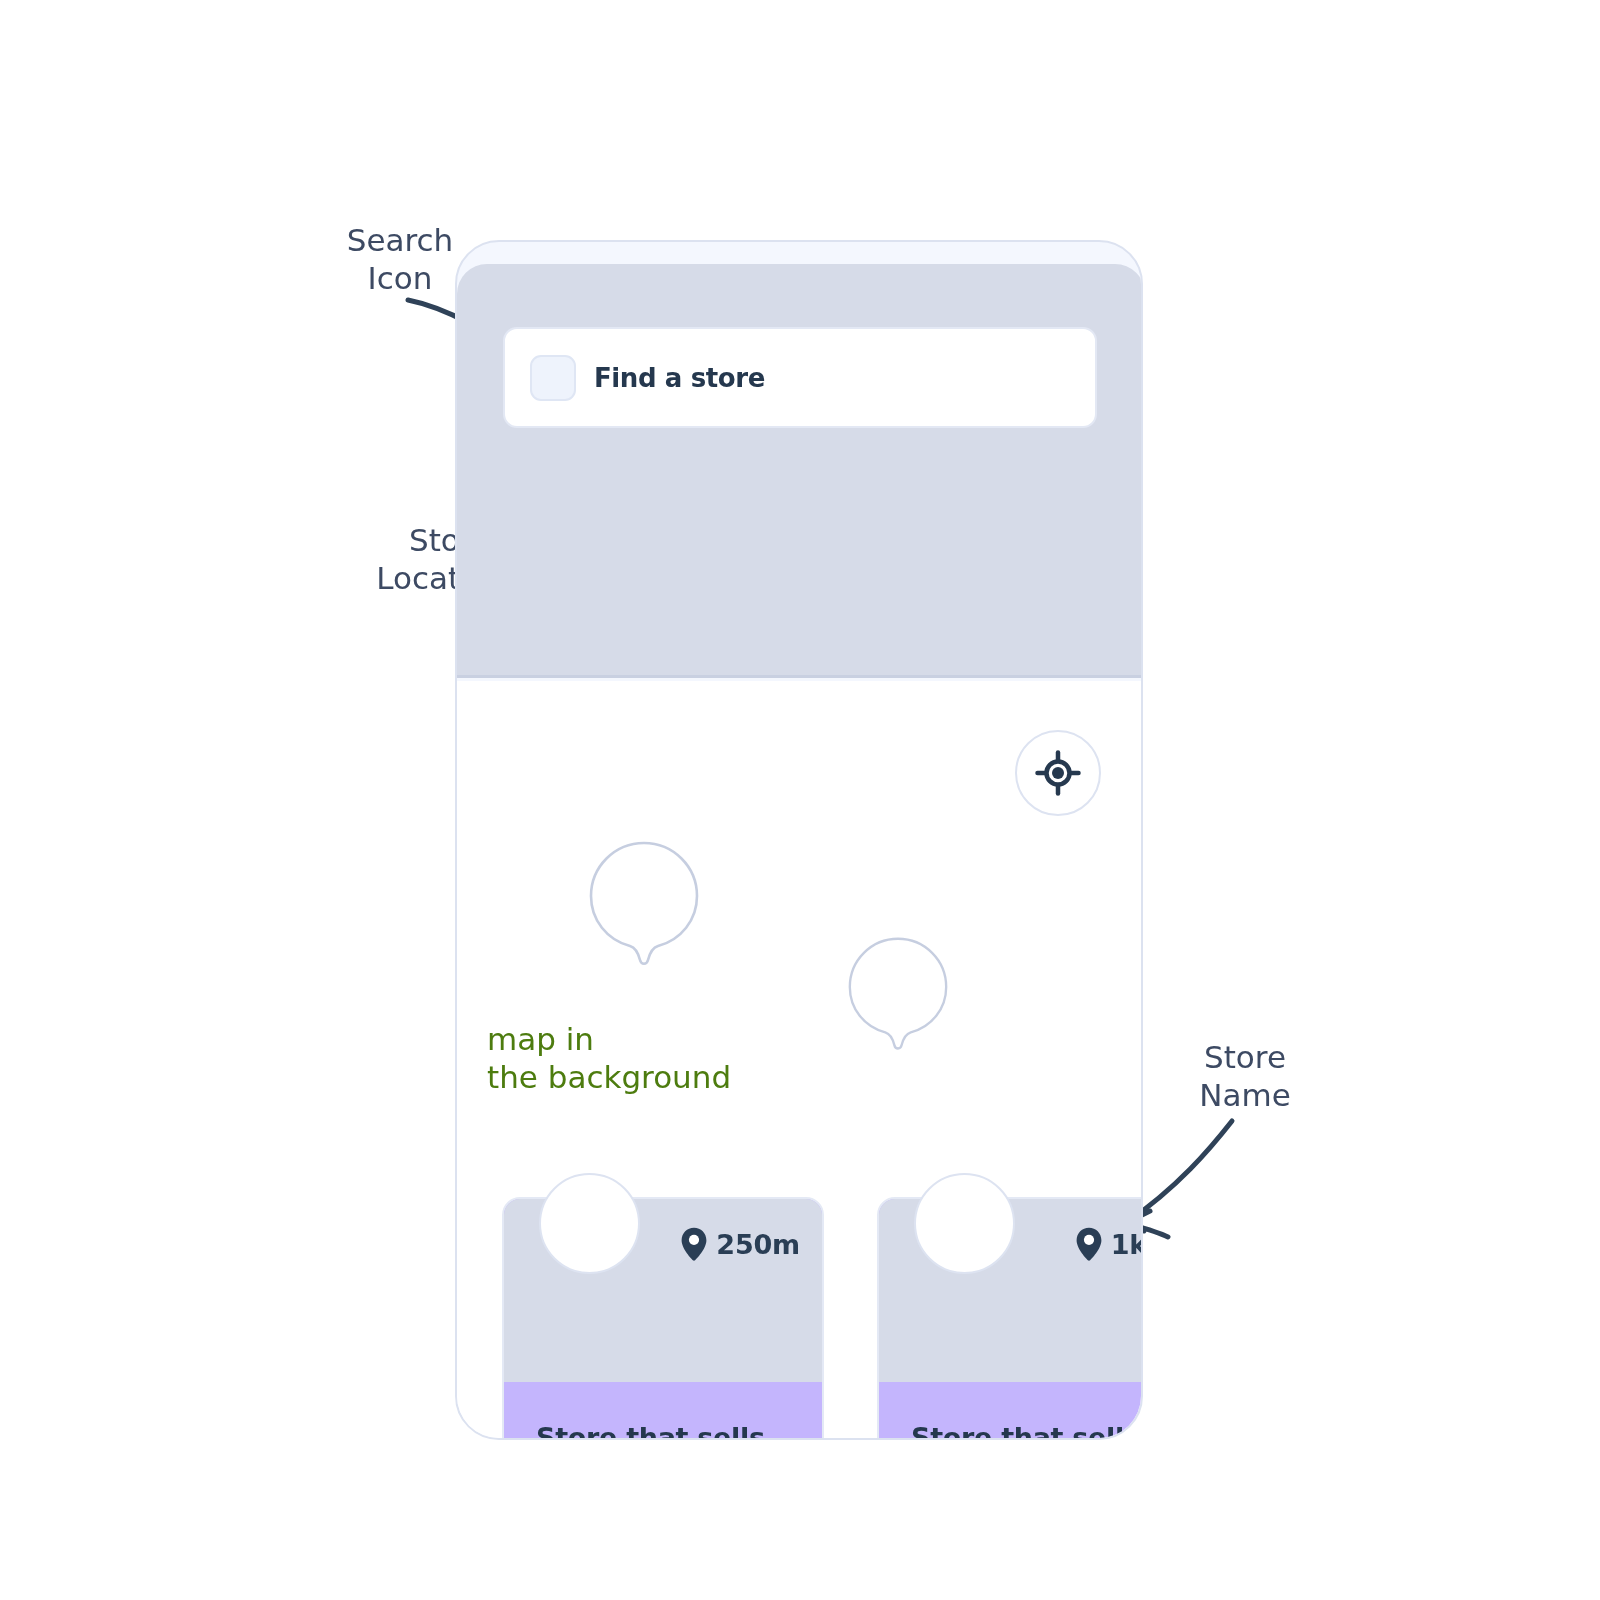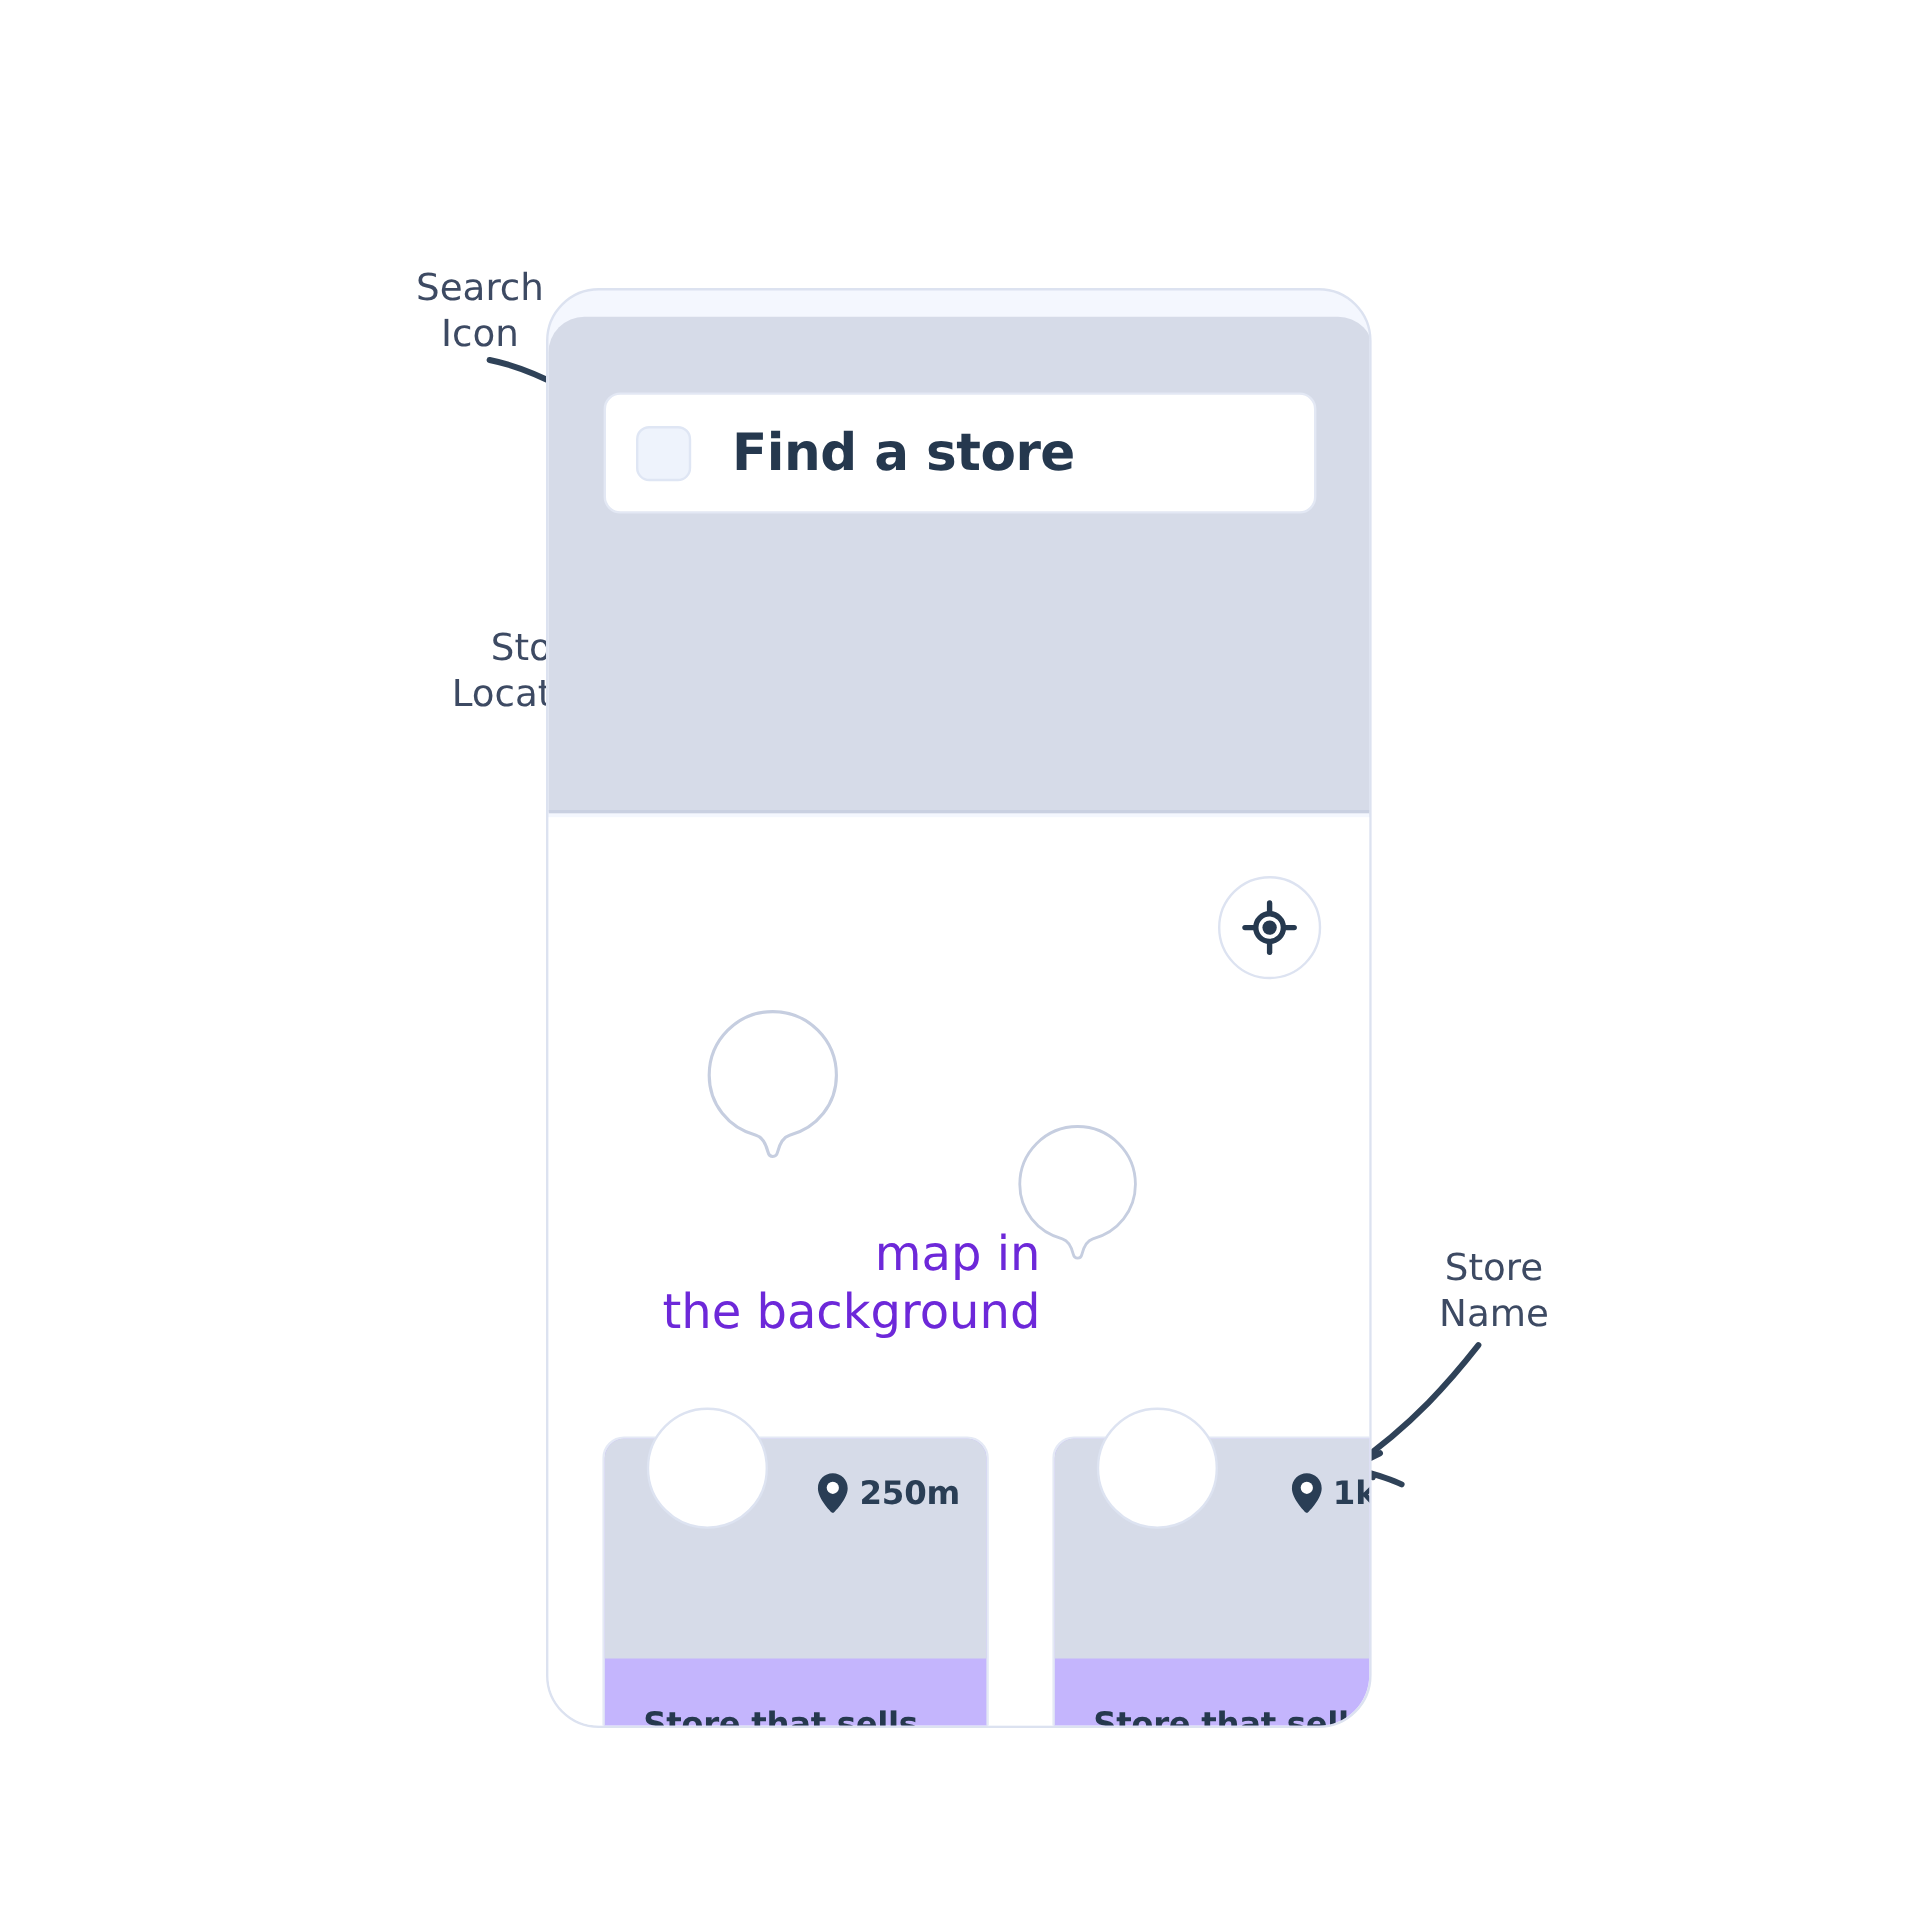--- a/index.html
+++ b/index.html
@@ -60,22 +60,22 @@
   #search-icon-placeholder {
     width: 46px;
     height: 46px;
     border-radius: 11px;
     background: #EEF3FC;
     border: 2px solid #DFE6F4;
     box-sizing: border-box;
     flex: 0 0 auto;
   }
   #search-input-text {
-    margin-left: 34px;
-    font-size: 43px;
+    margin-left: 18px;
+    font-size: 26px;
     font-weight: 700;
     color: #25384E;
     letter-spacing: -0.4px;
     white-space: nowrap;
   }
 
   
   #map-area {
     position: absolute;
     left: 0;
@@ -106,24 +106,24 @@
   .map-pin-outline {
     position: absolute;
   }
 
   
   #map-bg-note {
     position: absolute;
     left: 30px;
     top: 340px;
     width: 380px;
-    text-align: right;
-    font-size: 40px;
+    text-align: left;
+    font-size: 31px;
     line-height: 1.22;
-    color: #6d28d9;
+    color: #4d7c0f;
     font-weight: 400;
     white-space: pre-line;
   }
 
   
   #store-cards {
     position: absolute;
     left: 45px;
     top: 955px;
     display: flex;

